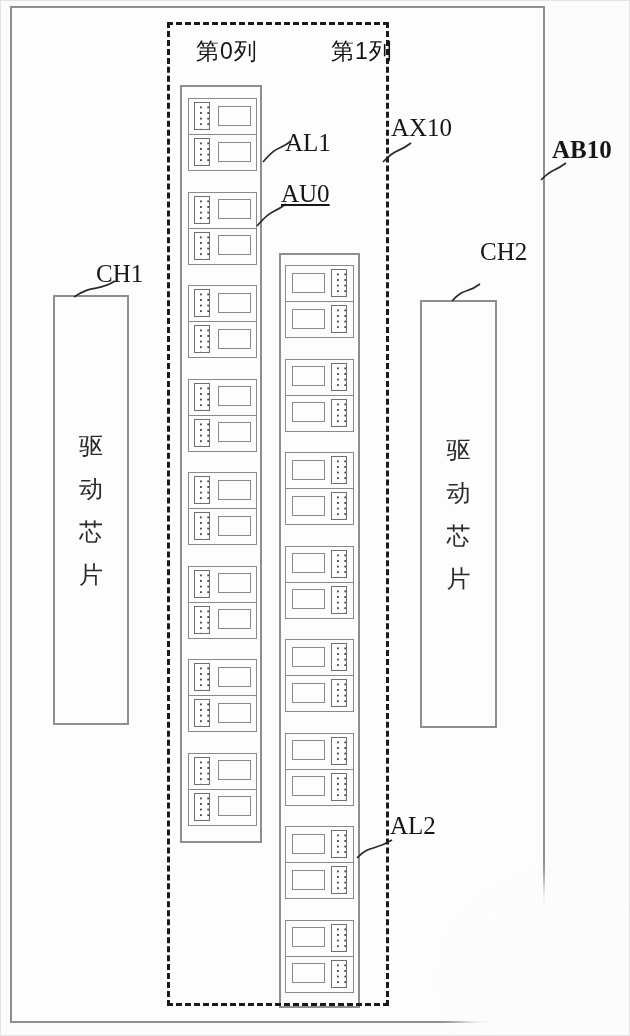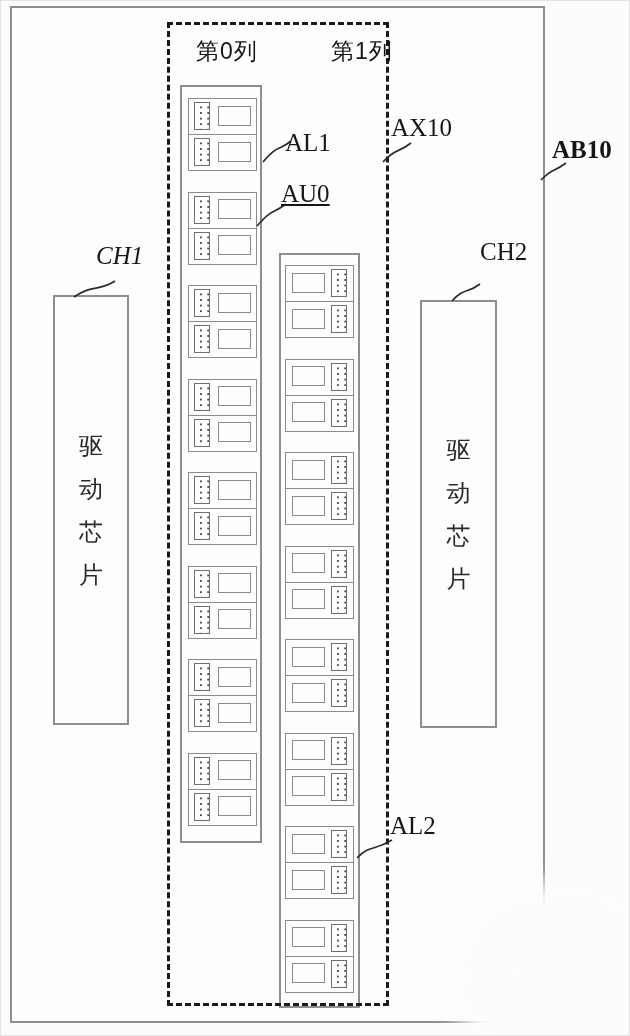--- a/index.html
+++ b/index.html
@@ -56,21 +56,21 @@
     align-items:center;justify-content:center;gap:11px;
     font-size:24px;color:#2a2a2a;
     font-family:"DejaVu Sans","Liberation Serif",serif;
   }
   
   .ref{position:absolute;font-size:25px;color:#161616;z-index:6;font-family:"Liberation Serif",serif;}
   .ref-al1{left:285px;top:117px;margin-top:12px;}
   .ref-au0{left:281px;top:180px;text-decoration:underline;}
   .ref-ax10{left:391px;top:114px;}
   .ref-ab10{left:552px;top:136px;font-weight:bold;}
-  .ref-ch1{left:96px;top:242px;font-style:italic;}
+  .ref-ch1{left:96px;top:260px;}
   .ref-ch2{left:480px;top:238px;}
   .ref-al2{left:390px;top:812px;text-align:center;}
   .leaders{position:absolute;left:0;top:0;z-index:5;pointer-events:none;}
   
   .blob{
     position:absolute;left:450px;top:880px;width:230px;height:200px;
     background:#fcfcfc;border-radius:50%;filter:blur(12px);z-index:7;
   }
   .blob2{
     position:absolute;left:500px;top:960px;width:180px;height:120px;

